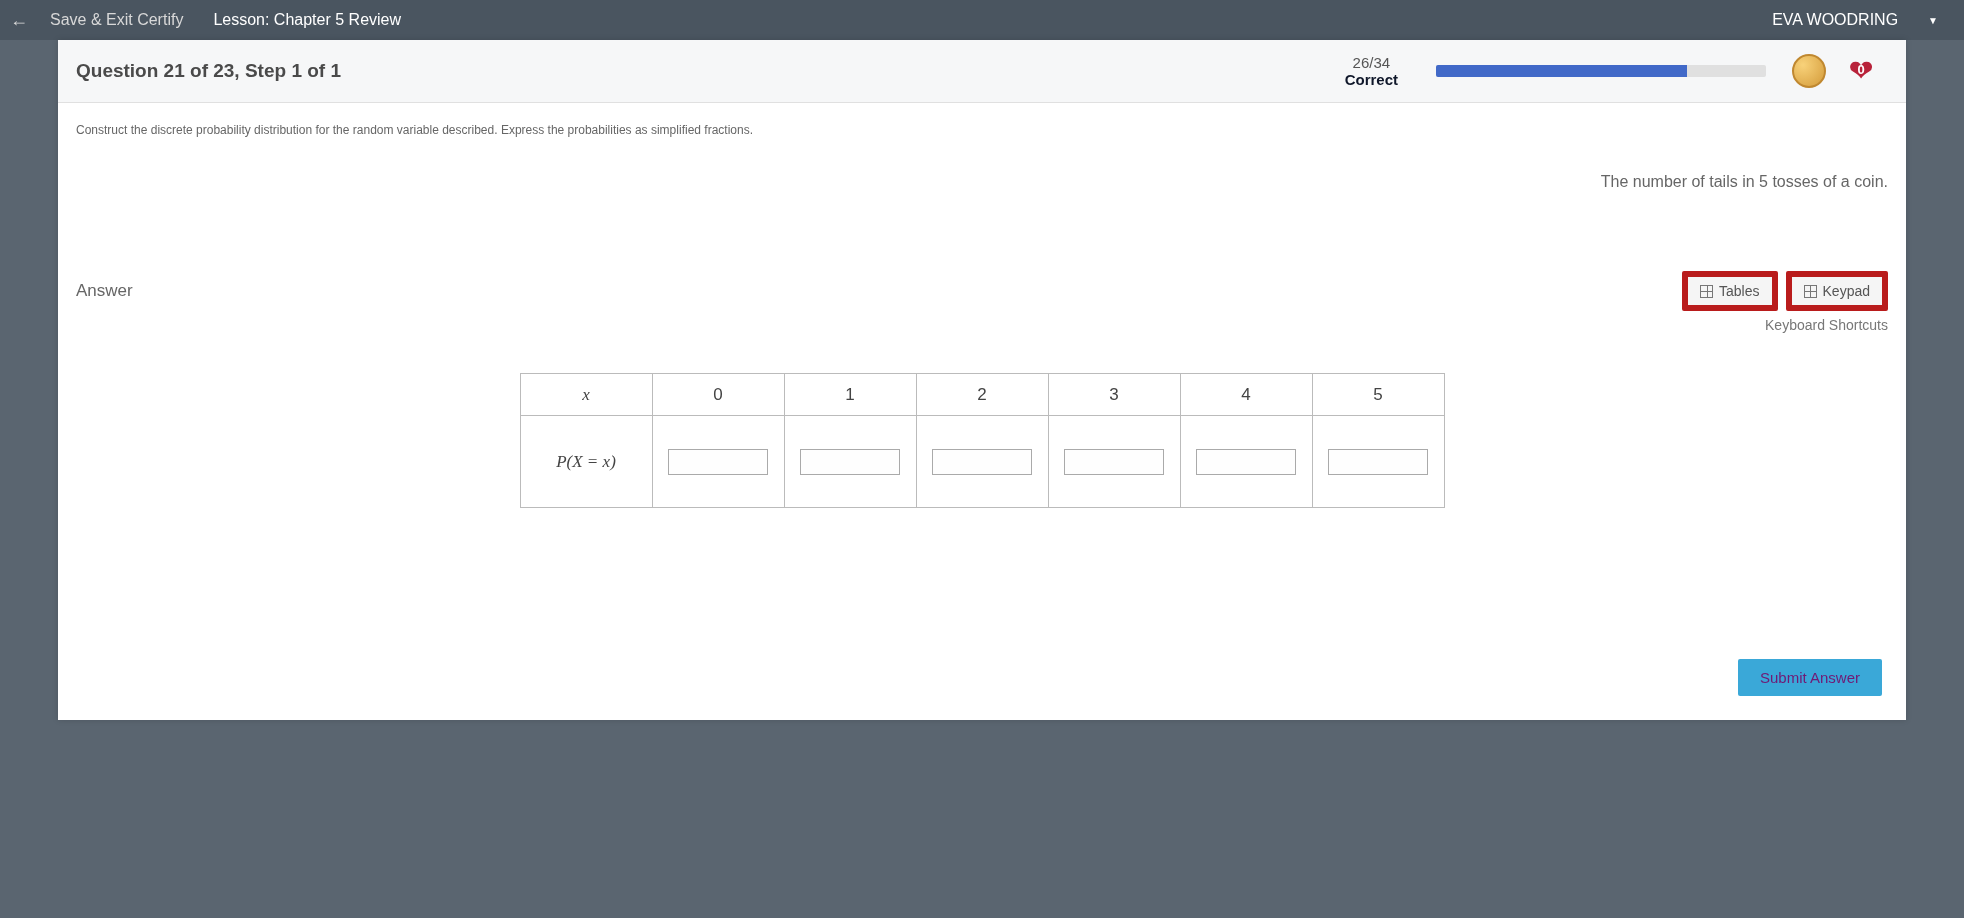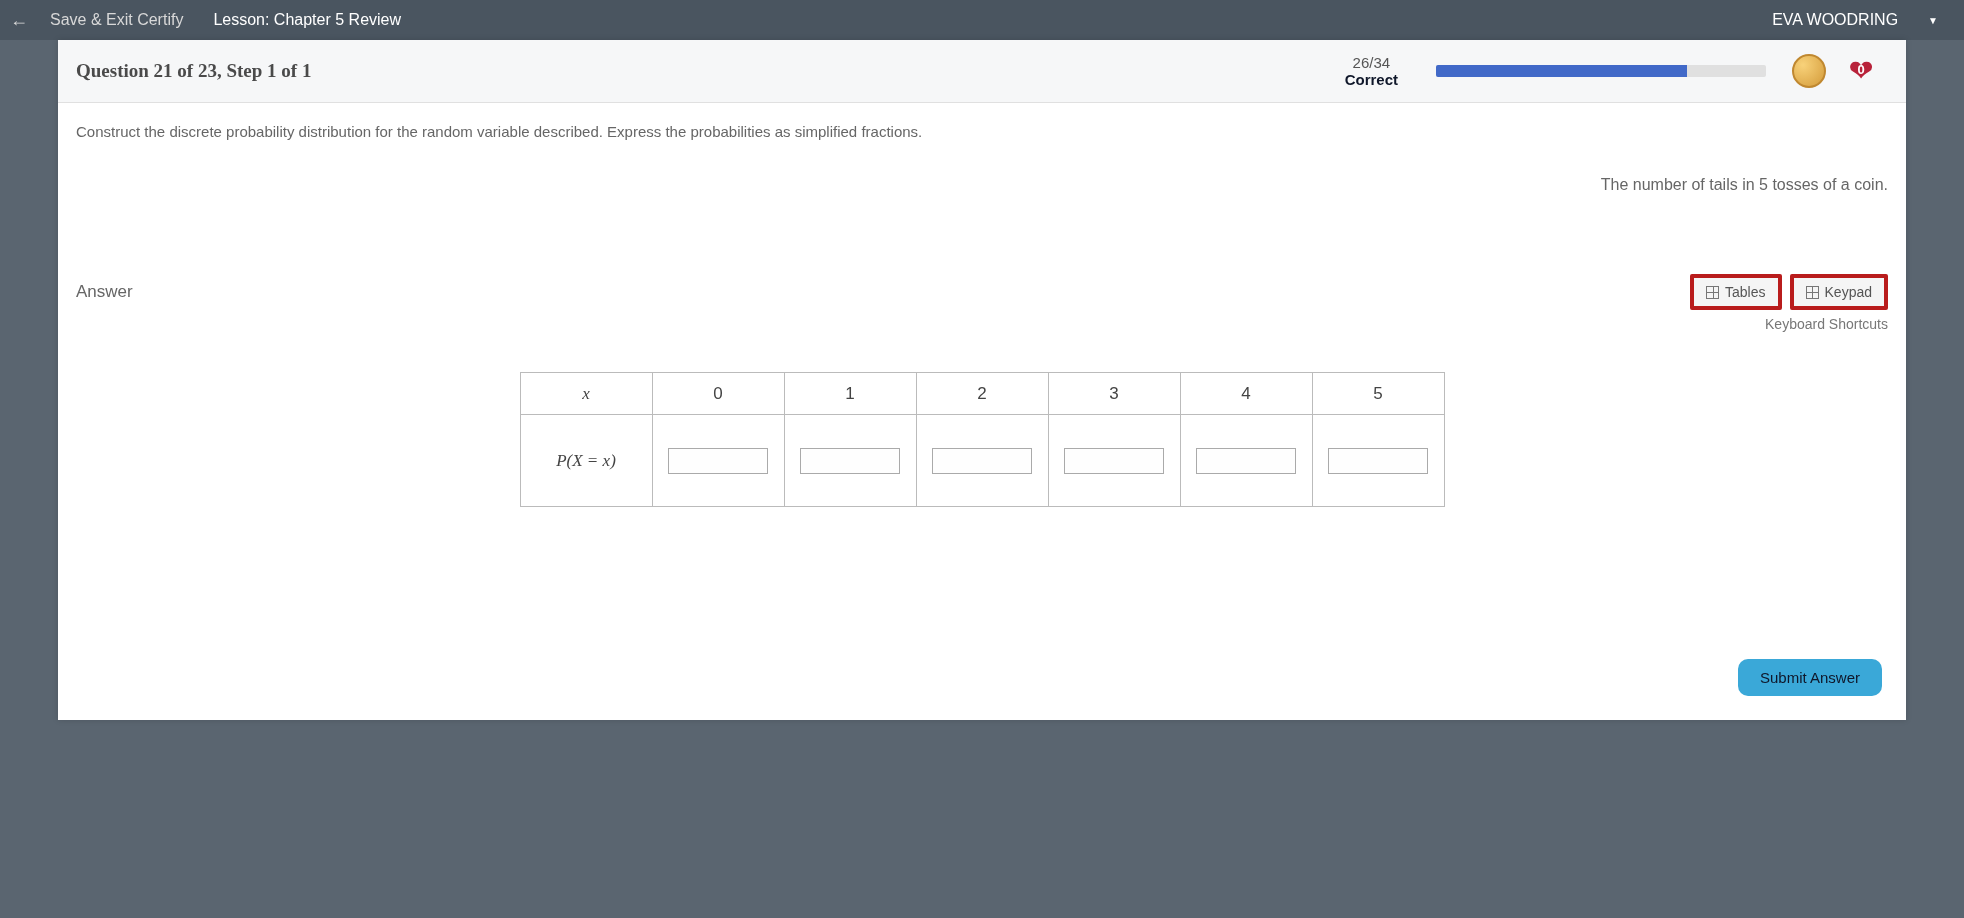--- a/index.html
+++ b/index.html
@@ -55,21 +55,20 @@
       background: #f6f7f8;
       border-bottom: 1px solid #e0e0e0;
       display: flex;
       align-items: center;
       padding: 14px 18px;
     }
     .question-title {
       color: #4a4a4a;
       font-size: 19px;
       font-weight: 600;
-      font-family: Liberation Serif, serif;
     }
     .score-block {
       margin-left: auto;
       text-align: center;
       color: #555;
       font-size: 15px;
       padding-right: 20px;
     }
     .score-label {
       font-weight: 600;
@@ -115,21 +114,21 @@
       color: #fff;
       font-size: 13px;
       font-weight: bold;
       top: 7px;
     }
     .question-body {
       padding: 20px 18px;
       color: #555;
     }
     .prompt-main {
-      font-size: 15px;
+      font-size: 12px;
       color: #666;
     }
     .prompt-sub {
       text-align: right;
       margin-top: 36px;
       font-size: 16px;
       color: #666;
     }
     .answer-section {
       padding: 60px 18px 20px 18px;
@@ -145,21 +144,21 @@
       font-size: 17px;
       font-weight: 500;
     }
     .tool-buttons {
       margin-left: auto;
       display: flex;
       gap: 8px;
     }
     .tool-btn {
       background: #f5f5f5;
-      border: 4px solid #b91c1c;
+      border: 6px solid #b91c1c;
       padding: 6px 12px;
       font-size: 14px;
       color: #555;
       cursor: pointer;
       display: flex;
       align-items: center;
       gap: 6px;
       border-radius: 2px;
     }
     .grid-icon {
@@ -221,26 +220,26 @@
       text-align: center;
       font-size: 15px;
     }
     .submit-row {
       position: absolute;
       bottom: 24px;
       right: 24px;
     }
     .submit-btn {
       background: #3aa8d8;
-      color: #0f172a;
+      color: #701a75;
       border: none;
       padding: 10px 22px;
       font-size: 15px;
       cursor: pointer;
-      border-radius: 10px;
+      border-radius: 2px;
     }
   </style>
 </head>
 <body>
 
 <div class="top-nav">
   <span class="back-arrow">←</span>
   <span class="save-exit">Save &amp; Exit Certify</span>
   <span class="lesson-title">Lesson: Chapter 5 Review</span>
   <span class="spacer"></span>

